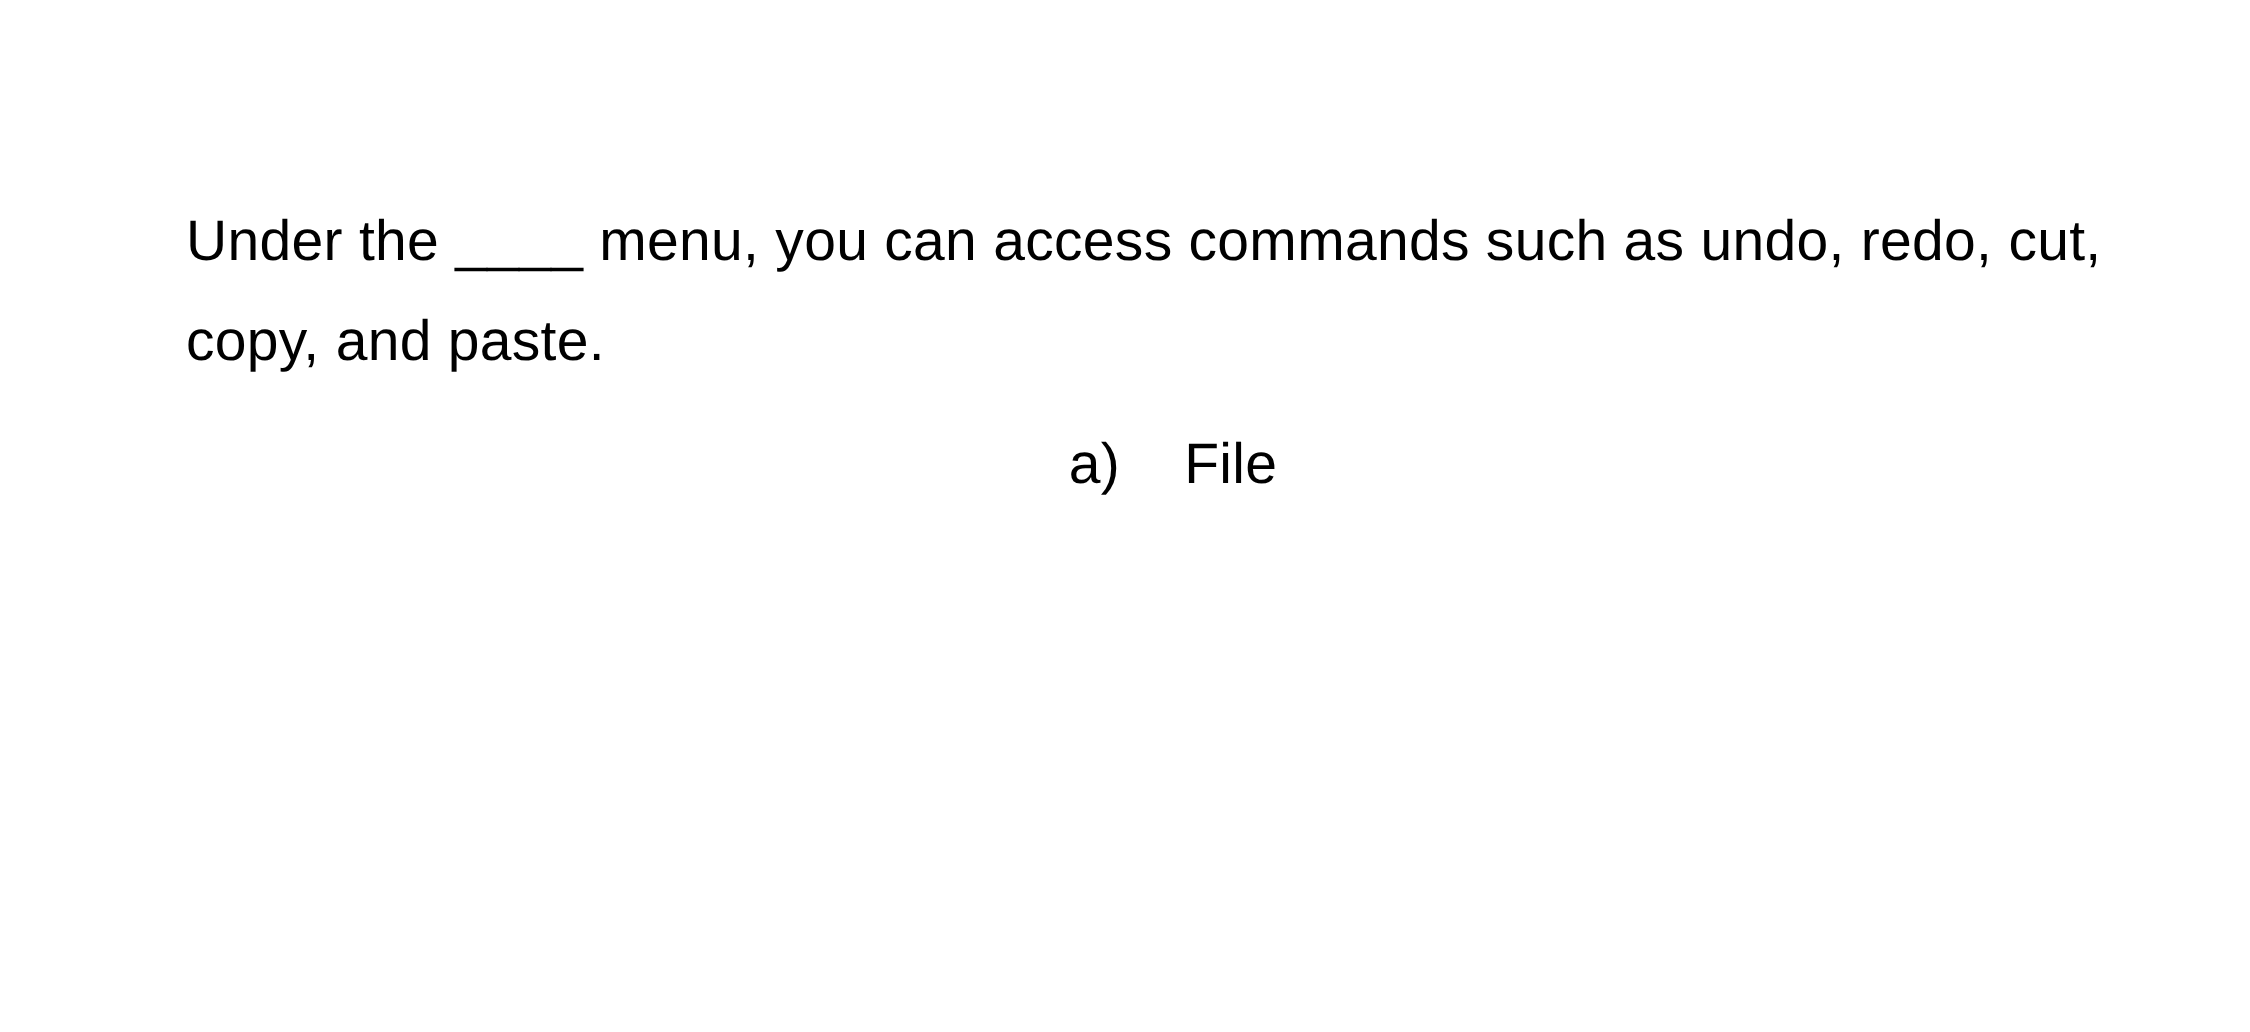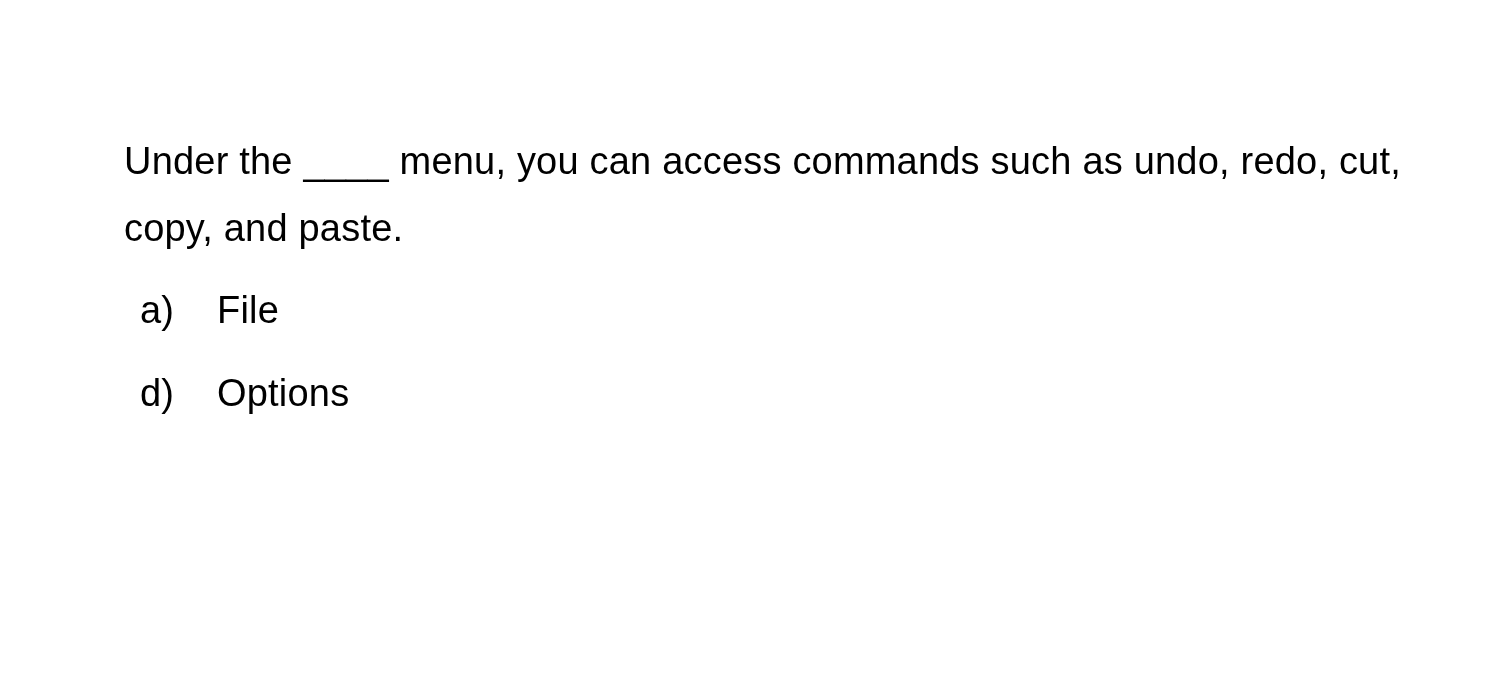--- a/index.html
+++ b/index.html
@@ -19,28 +19,25 @@
       font-size: 38px;
       line-height: 1.75;
       font-weight: 400;
       letter-spacing: 0.2px;
     }
     .question-text {
       margin-bottom: 6px;
     }
     .option {
       display: block;
+      text-align: center;
     }
   </style>
 </head>
 <body>
 
 <div class="question-container">
   <div class="question-text">Under the ____ menu, you can access commands such as undo, redo, cut, copy, and paste.</div>
   <div class="option">
     <span>a)</span>
     <span>File</span>
   </div>
-  <div class="option">
-    <span>d)</span>
-    <span>Options</span>
-  </div>
 </div>
 
 </body></html>

